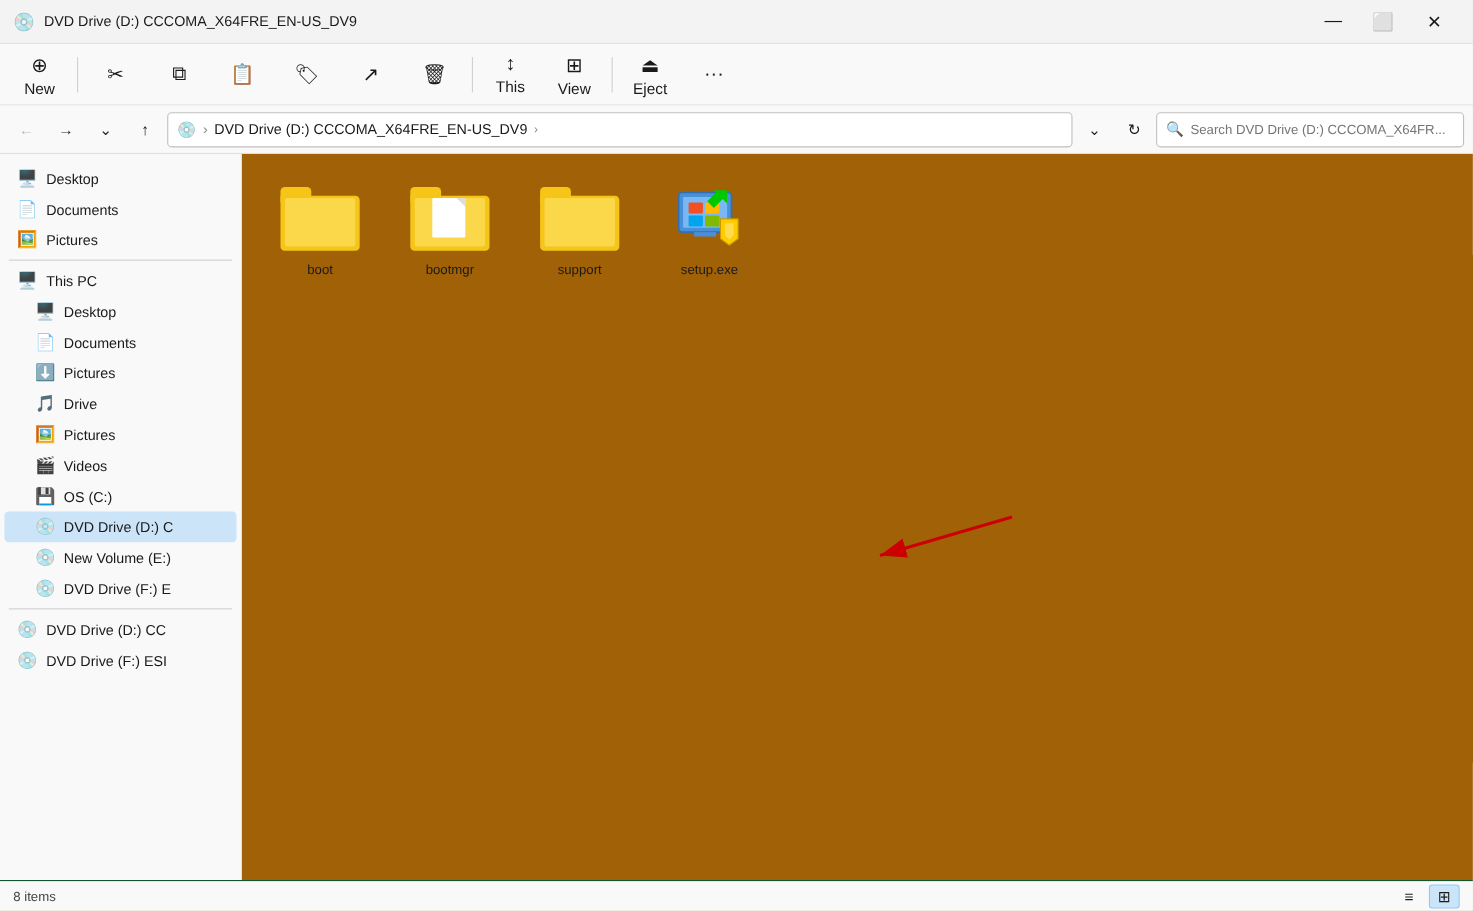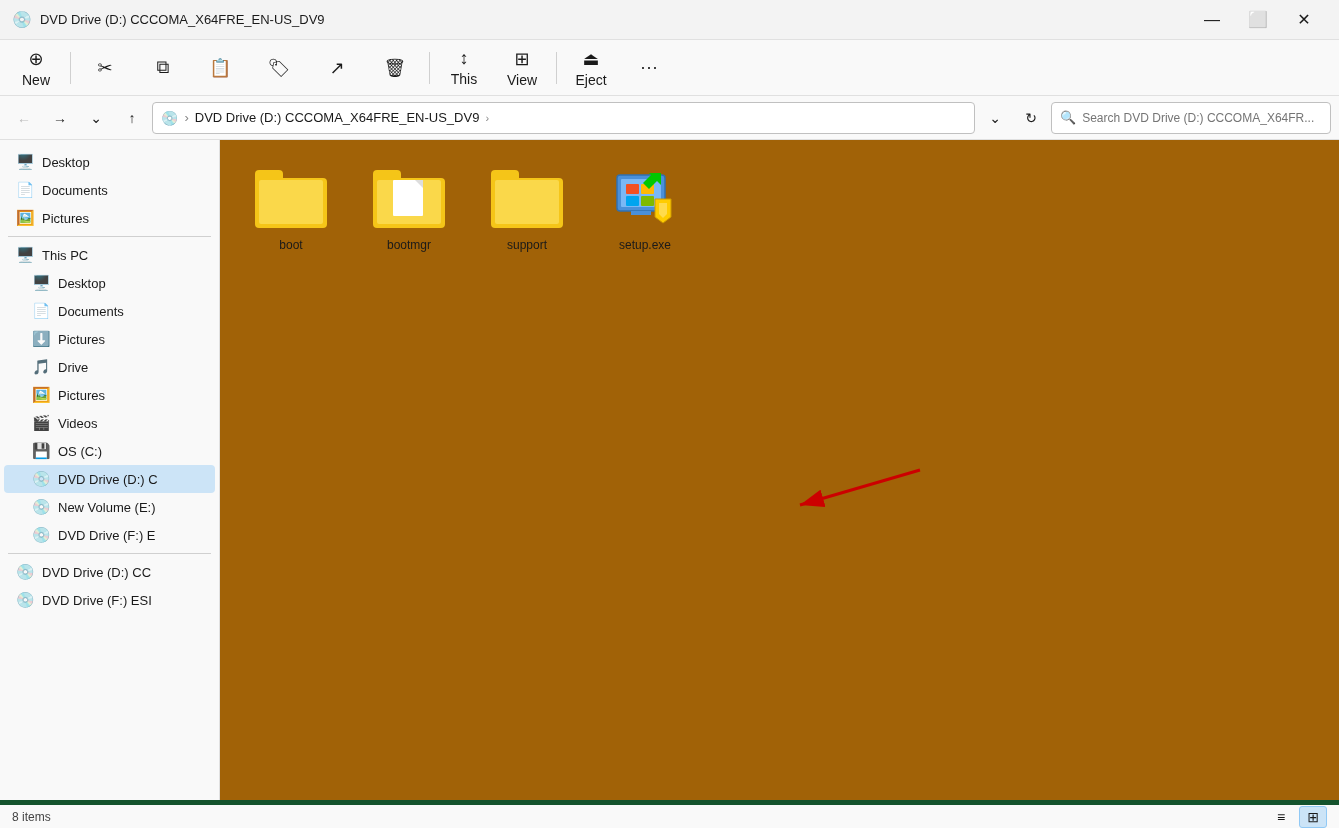--- a/index.html
+++ b/index.html
@@ -192,21 +192,21 @@
     .doc-lines { padding: 18px 6px 6px; }
     .doc-line { height: 2px; background: #ddd; margin: 3px 0; border-radius: 1px; }
 
     
     .gear-icon-svg { width: 60px; height: 60px; }
 
     
     .status-bar {
       height: 28px;
       background: #f9f9f9;
-      border-top: 5px solid #14532d;
+      border-top: 1px solid #14532d;
       display: flex;
       align-items: center;
       justify-content: space-between;
       padding: 0 12px;
       font-size: 12px;
       color: #444;
     }
     .status-right { display: flex; gap: 4px; align-items: center; }
     .view-btn {
       width: 28px; height: 22px; border: none; background: transparent;

